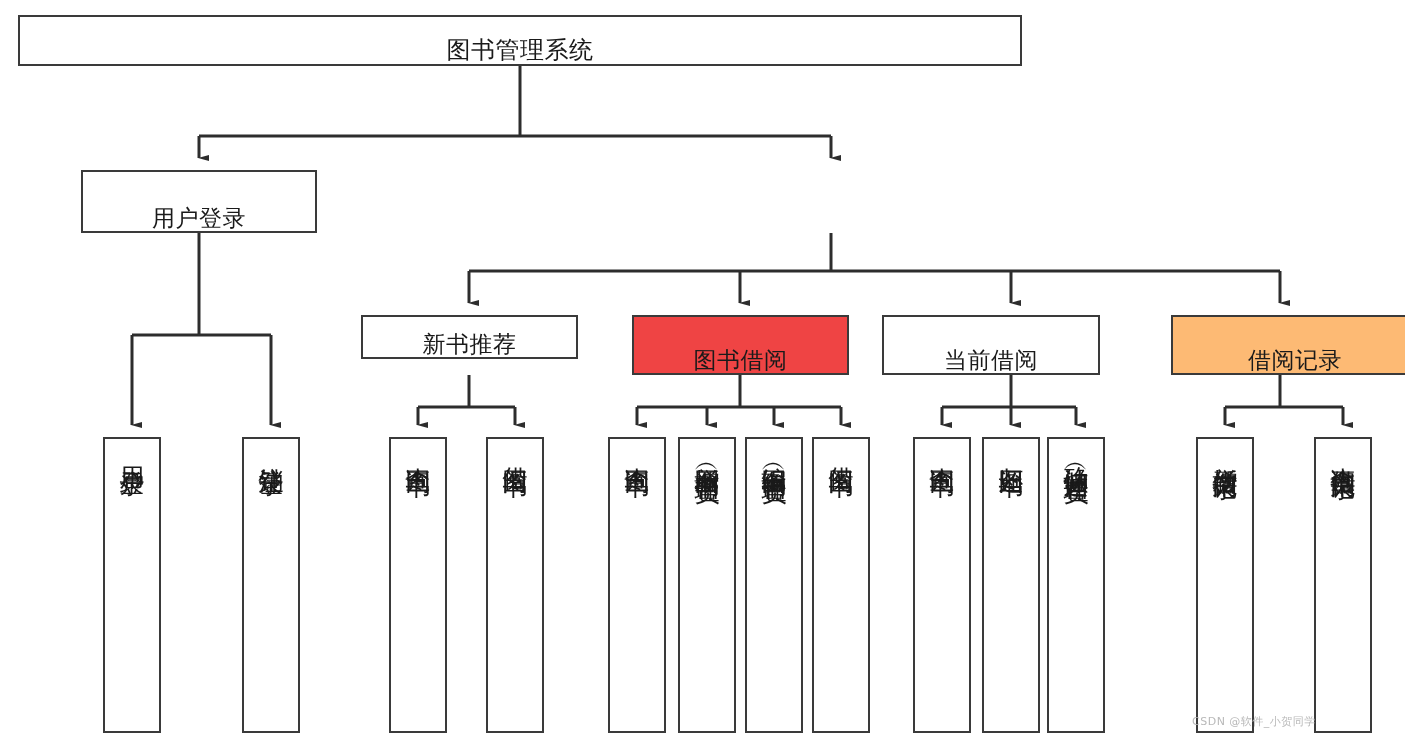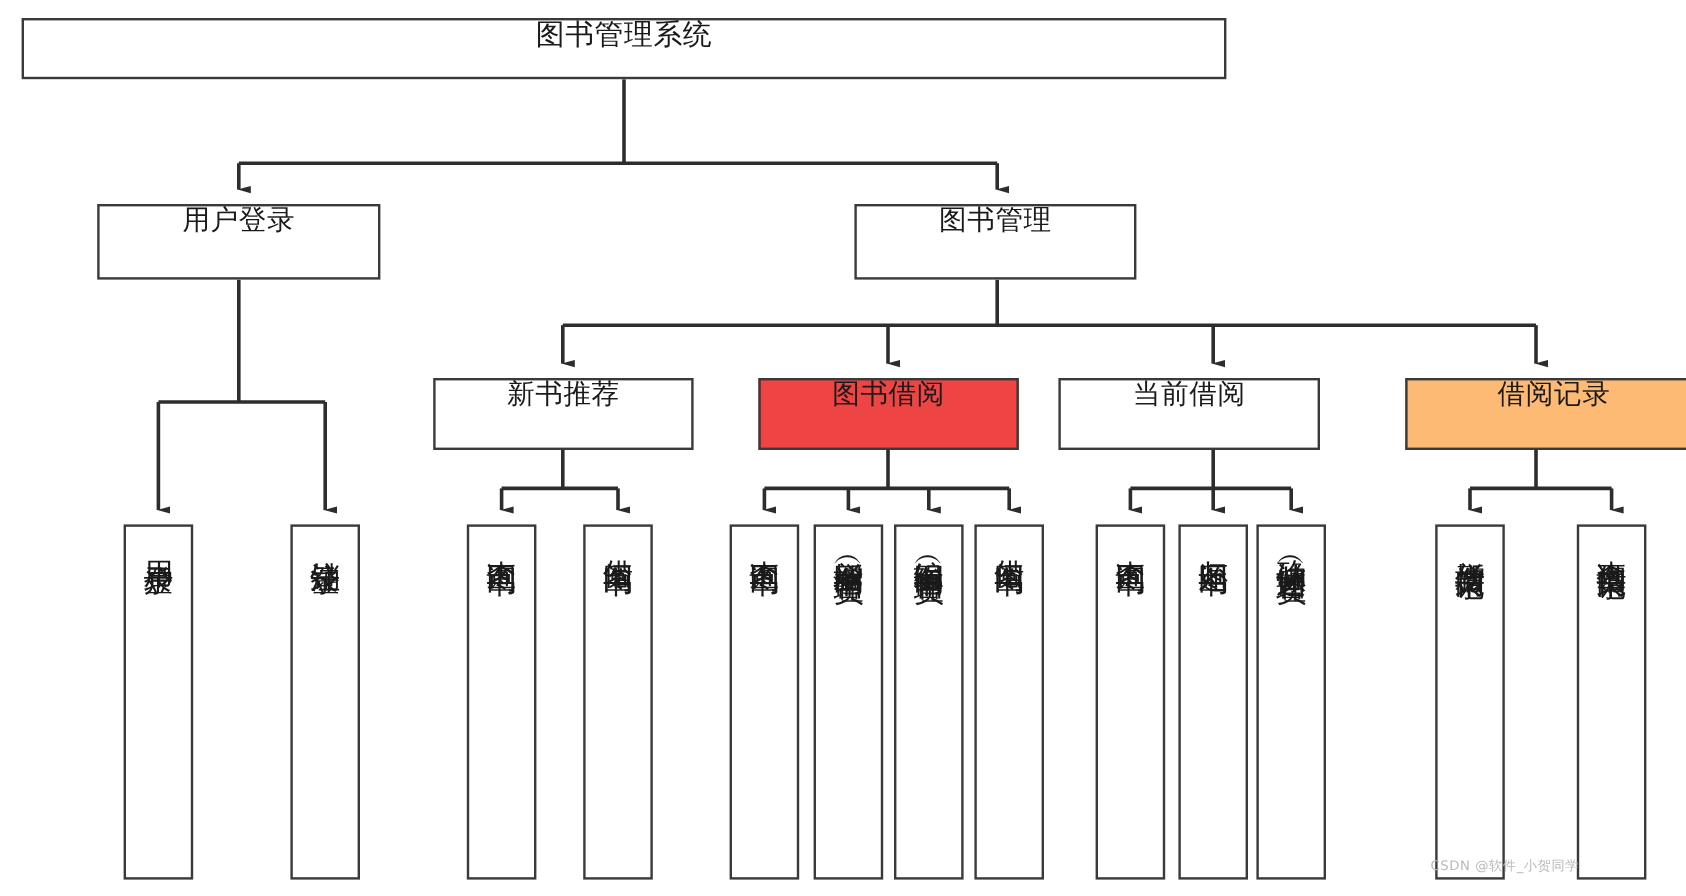--- a/index.html
+++ b/index.html
@@ -26,21 +26,21 @@
     width: 1405px;
     height: 747px;
     pointer-events: none;
   }
   .node {
     position: absolute;
     box-sizing: border-box;
     background: #ffffff;
     border: 2px solid #3a3a3a;
     display: flex;
-    align-items: flex-start;
+    align-items: flex-end;
     justify-content: center;
     color: #1a1a1a;
   }
   .node-label {
     text-align: center;
     line-height: 1.08;
     letter-spacing: 0.5px;
     white-space: pre;
   }
   
@@ -129,25 +129,22 @@
     </g>
   </svg>
 
   <div class="node h root" style="left: 18px; top: 15px; width: 1004px; height: 51px; border-color: rgb(58, 58, 58); background: rgb(255, 255, 255); color: rgb(26, 26, 26);">
     <span class="node-label">图书管理系统</span>
   </div>
 
   <div class="node h" style="left: 81px; top: 170px; width: 236px; height: 63px; border-color: rgb(58, 58, 58); background: rgb(255, 255, 255); color: rgb(26, 26, 26);">
     <span class="node-label">用户登录</span>
   </div>
-  <div class="node h" style="left: 712px; top: 170px; width: 235px; height: 63px; border-color: rgb(58, 58, 58); background: rgb(255, 255, 255); color: rgb(26, 26, 26);">
-    <span class="node-label">图书管理</span>
-  </div>
 
-  <div class="node h" style="left: 361px; top: 315px; width: 217px; height: 60px; border-color: rgb(58, 58, 58); background: rgb(255, 255, 255); color: rgb(26, 26, 26);">
+  <div class="node h" style="left: 361px; top: 315px; width: 217px; height: 44px; border-color: rgb(58, 58, 58); background: rgb(255, 255, 255); color: rgb(26, 26, 26);">
     <span class="node-label">新书推荐</span>
   </div>
   <div class="node h" style="left: 632px; top: 315px; width: 217px; height: 60px; border-color: rgb(58, 58, 58); background: #ef4444; color: rgb(26, 26, 26);">
     <span class="node-label">图书借阅</span>
   </div>
   <div class="node h" style="left: 882px; top: 315px; width: 218px; height: 60px; border-color: rgb(58, 58, 58); background: rgb(255, 255, 255); color: rgb(26, 26, 26);">
     <span class="node-label">当前借阅</span>
   </div>
   <div class="node h" style="left: 1171px; top: 315px; width: 248px; height: 60px; border-color: rgb(58, 58, 58); background: #fdba74; color: rgb(26, 26, 26);">
     <span class="node-label">借阅记录</span>

